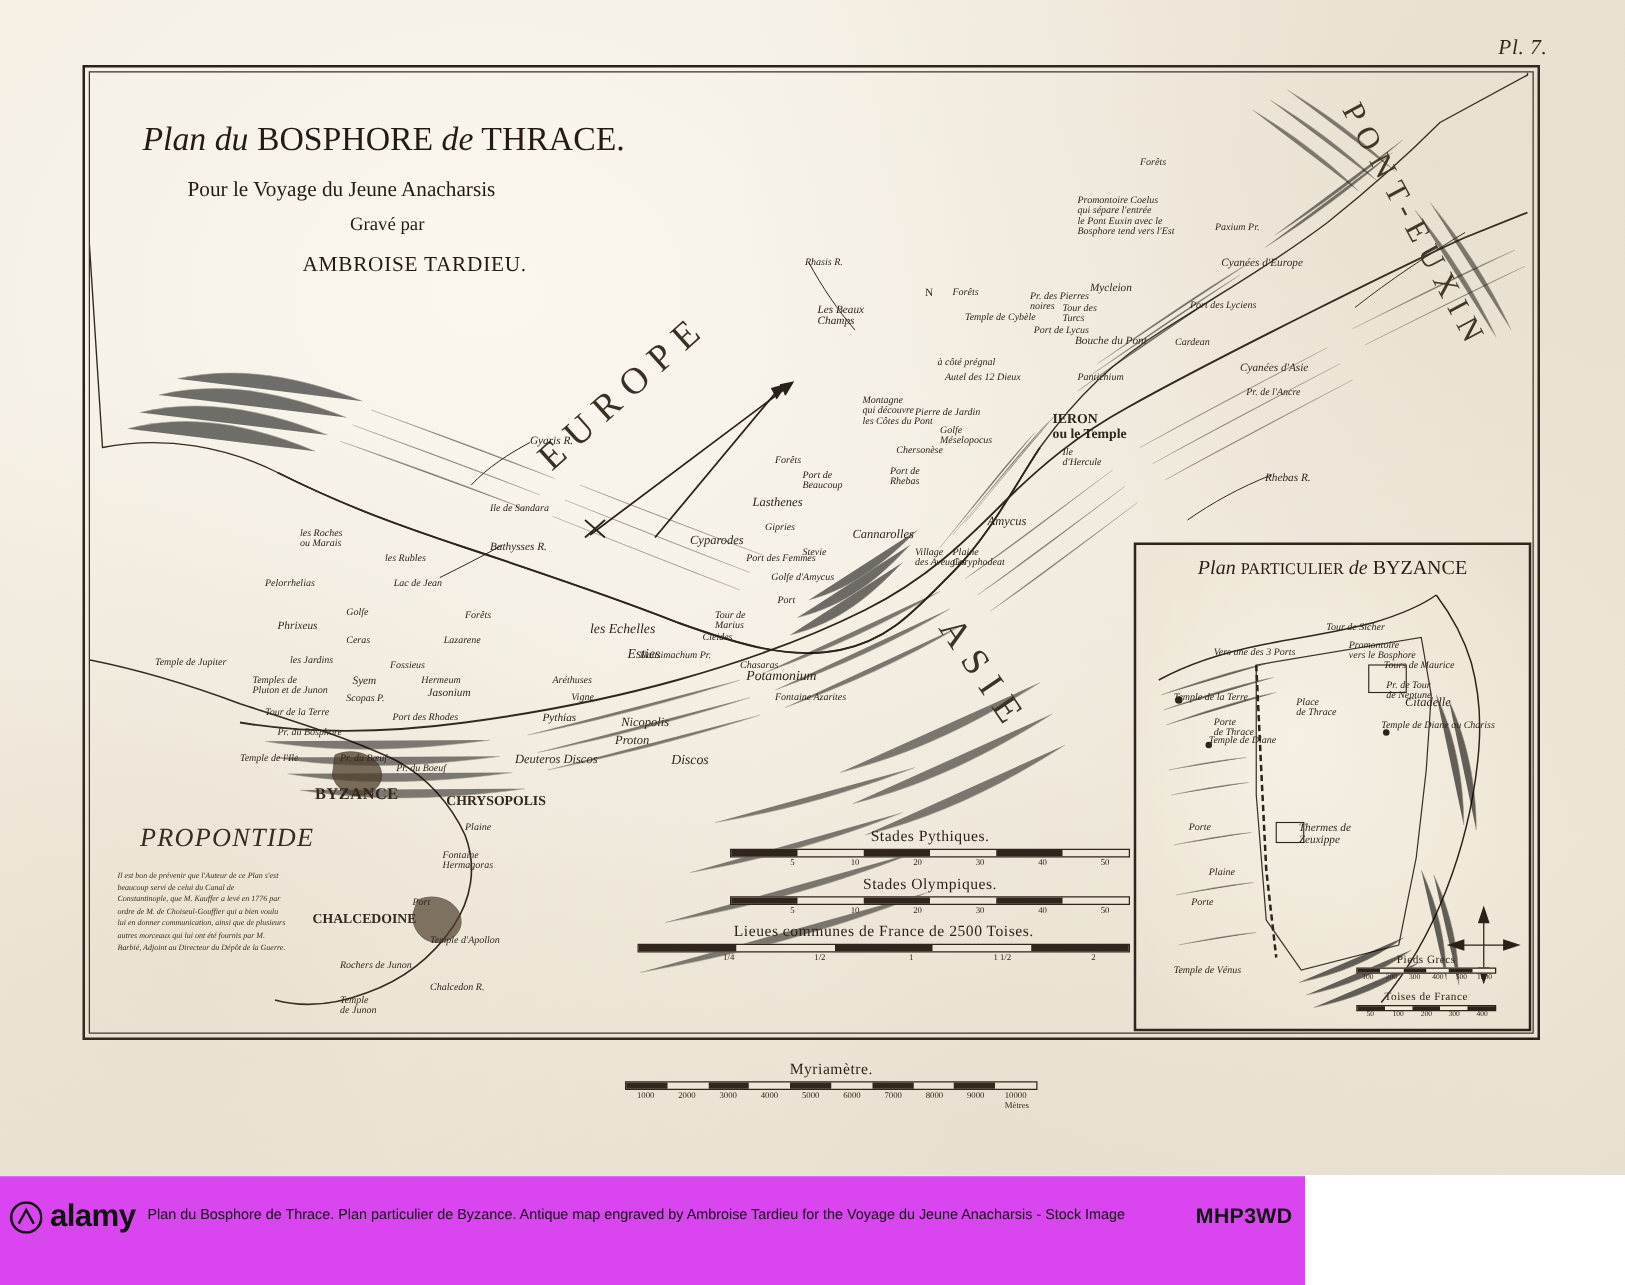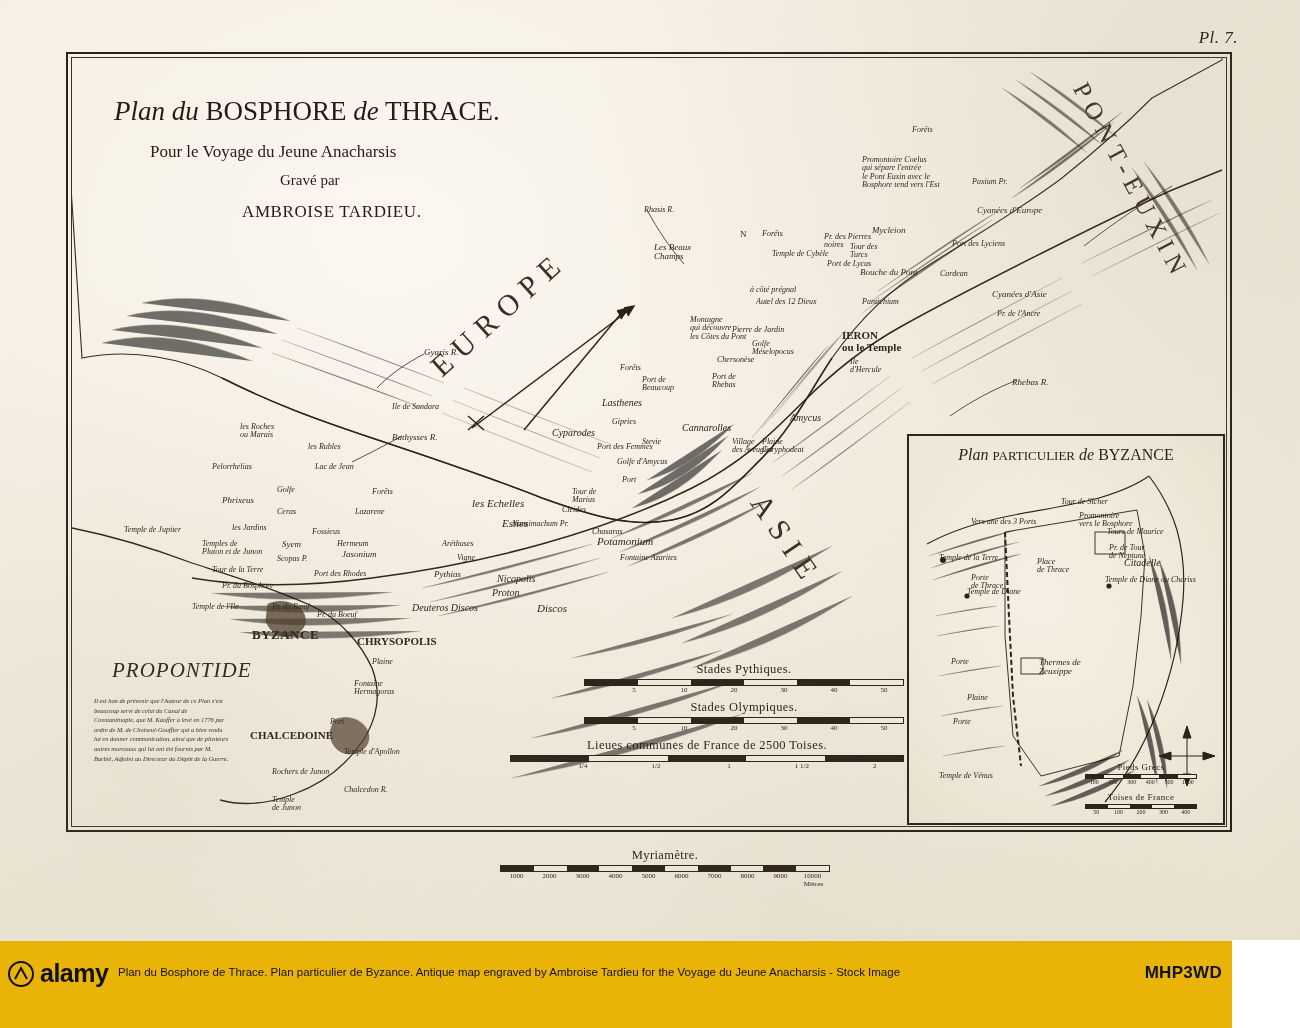--- a/index.html
+++ b/index.html
@@ -226,23 +226,23 @@
     position: absolute;
     left: 500px;
     top: 848px;
     width: 330px;
   }
   
   #footer {
     position: absolute;
     left: 0;
     top: 940px;
-    width: 1232px;
+    width: 1044px;
     height: 88px;
-    background: #eab308;
+    background: #d946ef;
     border-top: 1px solid #e3e3e3;
   }
   #footer-left {
     position: absolute;
     left: 8px;
     top: 18px;
     display: flex;
     align-items: center;
     gap: 6px;
   }

